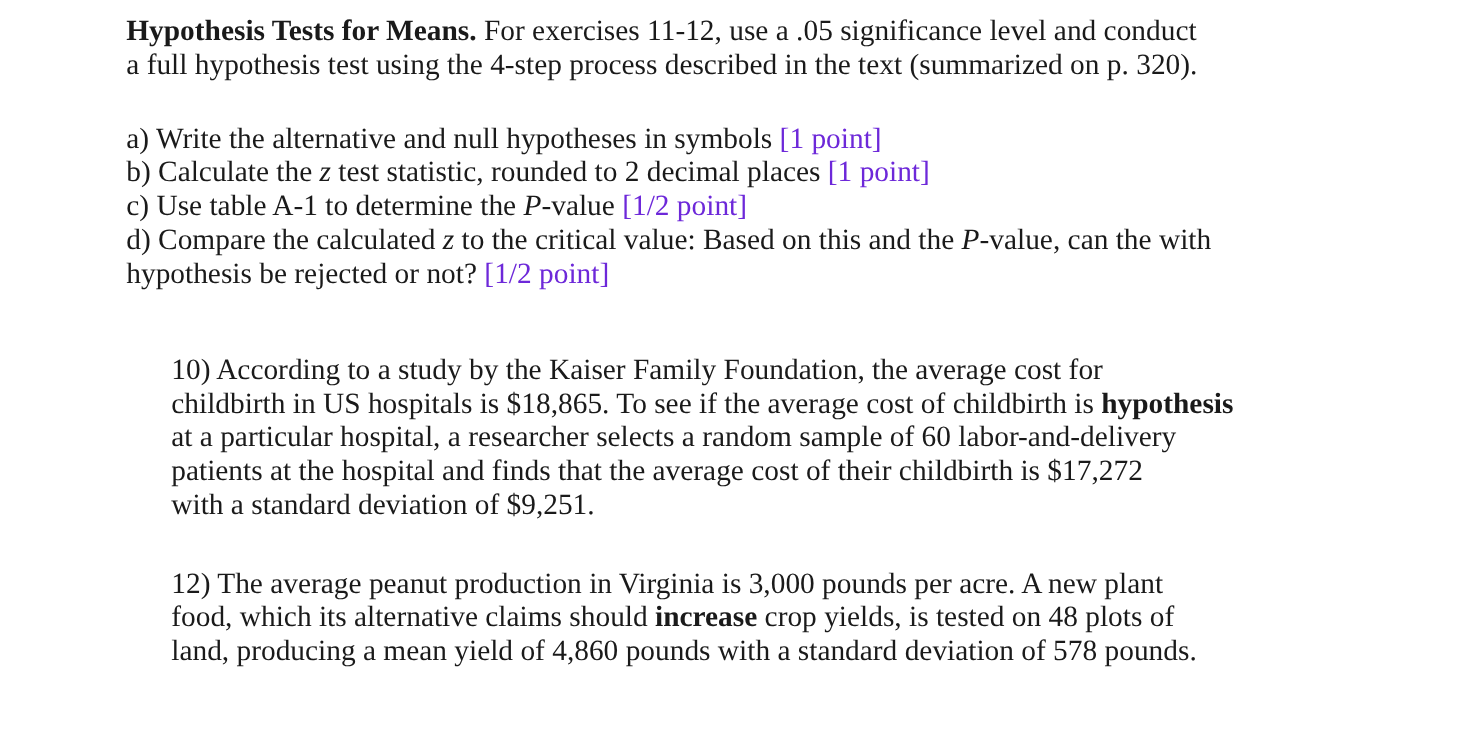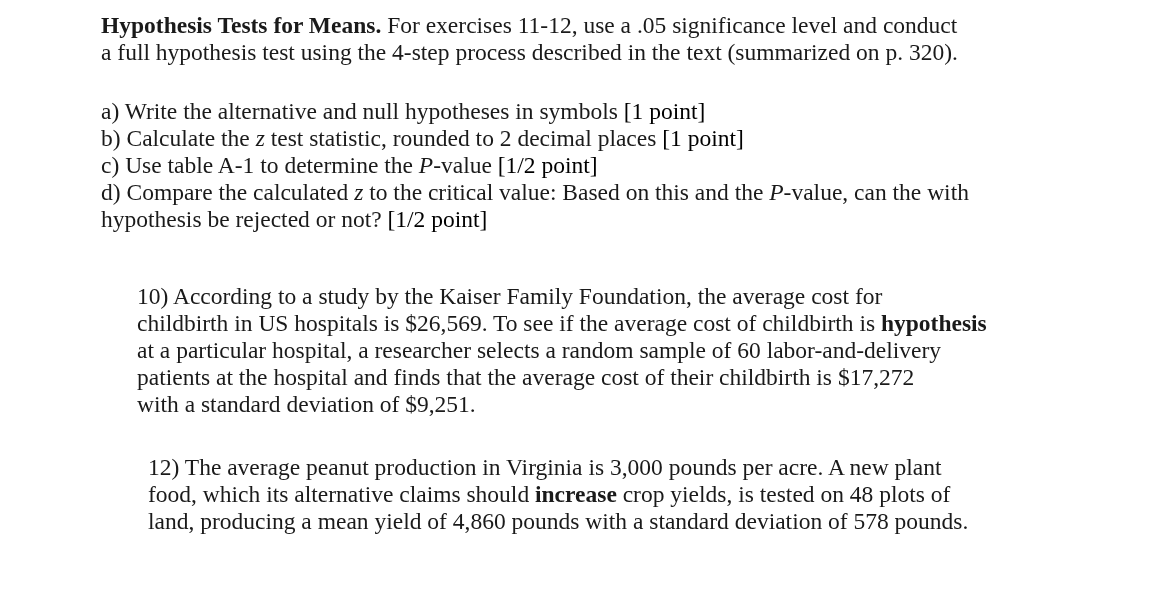--- a/index.html
+++ b/index.html
@@ -4,27 +4,27 @@
 <style>
   html, body { margin: 0; padding: 0; background: #ffffff; }
   body {
     width: 1170px; height: 597px; overflow: hidden; position: relative;
     font-family: "Liberation Serif", "DejaVu Serif", serif;
     color: #1a1a1a;
   }
   .page { position: absolute; left: 0; top: 0; width: 1170px; height: 597px; }
   .para { position: absolute; font-size: 23.5px; line-height: 27px; white-space: nowrap; }
   .line { display: block; }
-  .red { color: #000000; }
+  .red { color: #6d28d9; }
   b { font-weight: bold; }
   i { font-style: italic; }
   #intro { left: 101px; top: 12px; }
   #steps { left: 101px; top: 98px; }
   #ex11 { left: 137px; top: 283px; }
-  #ex12 { left: 148px; top: 454px; }
+  #ex12 { left: 137px; top: 454px; }
 </style>
 </head>
 <body>
 
 <div class="page">
 
   <div class="para" id="intro">
     <span class="line"><b>Hypothesis Tests for Means.</b><span> For exercises 11-12, use a .05 significance level and conduct</span></span>
     <span class="line">a full hypothesis test using the 4-step process described in the text (summarized on p. 320).</span>
   </div>
@@ -32,21 +32,21 @@
   <div class="para" id="steps">
     <span class="line"><span>a) Write the alternative and null hypotheses in symbols </span><span class="red">[1 point]</span></span>
     <span class="line"><span>b) Calculate the </span><i>z</i><span> test statistic, rounded to 2 decimal places </span><span class="red">[1 point]</span></span>
     <span class="line"><span>c) Use table A-1 to determine the </span><i>P</i><span>-value </span><span class="red">[1/2 point]</span></span>
     <span class="line"><span>d) Compare the calculated </span><i>z</i><span> to the critical value: Based on this and the </span><i>P</i><span>-value, can the with</span></span>
     <span class="line"><span>hypothesis be rejected or not? </span><span class="red">[1/2 point]</span></span>
   </div>
 
   <div class="para" id="ex11">
     <span class="line">10) According to a study by the Kaiser Family Foundation, the average cost for</span>
-    <span class="line"><span>childbirth in US hospitals is $26,569. To see if the average cost of childbirth is </span><b>hypothesis</b></span>
+    <span class="line"><span>childbirth in US hospitals is $18,865. To see if the average cost of childbirth is </span><b>hypothesis</b></span>
     <span class="line">at a particular hospital, a researcher selects a random sample of 60 labor-and-delivery</span>
     <span class="line">patients at the hospital and finds that the average cost of their childbirth is $17,272</span>
     <span class="line">with a standard deviation of $9,251.</span>
   </div>
 
   <div class="para" id="ex12">
     <span class="line">12) The average peanut production in Virginia is 3,000 pounds per acre. A new plant</span>
     <span class="line"><span>food, which its alternative claims should </span><b>increase</b><span> crop yields, is tested on 48 plots of</span></span>
     <span class="line">land, producing a mean yield of 4,860 pounds with a standard deviation of 578 pounds.</span>
   </div>

